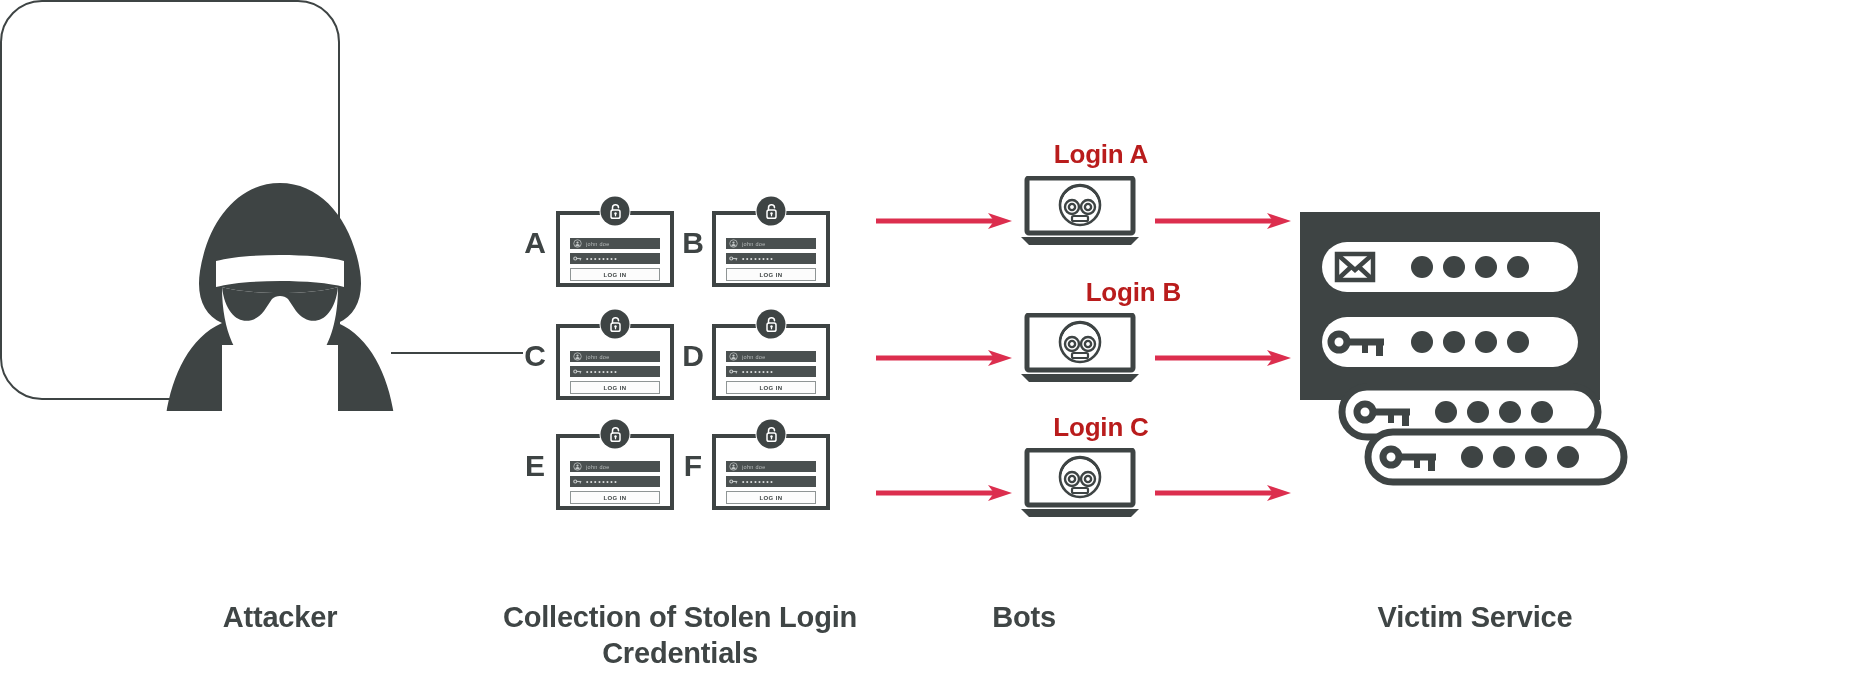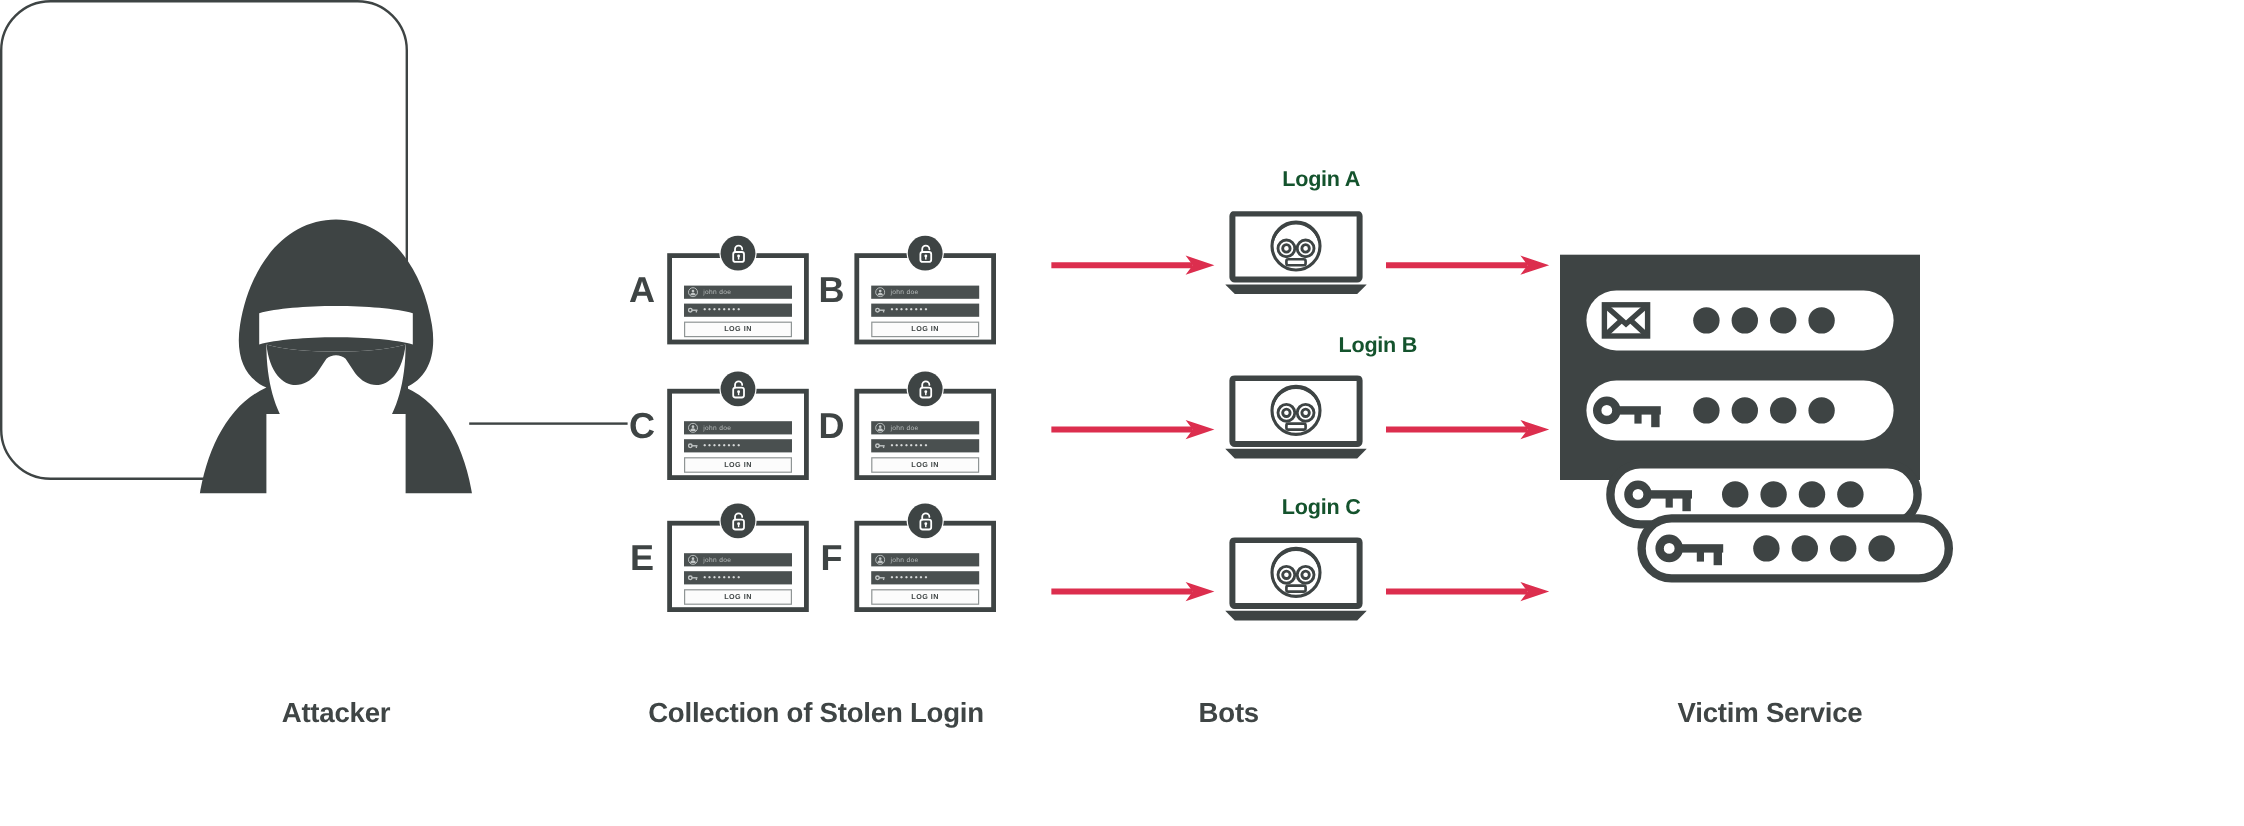--- a/index.html
+++ b/index.html
@@ -14,23 +14,24 @@
   #stage{position:relative;width:1870px;height:688px;background:#fff;}
 
   .abs{position:absolute;}
 
   
   .caption{
     position:absolute;
     text-align:center;
     font-weight:bold;
     color:#3f4545;
-    font-size:23px;
+    font-size:29px;
     line-height:1.24;
     letter-spacing:-0.2px;
+    margin-top:20px;
   }
 
   
   #attacker-icon{left:160px;top:175px;width:240px;height:245px;}
 
   
   #attacker-connector{
     left:391px;top:352px;width:132px;height:2px;background:#3e4444;
   }
 
@@ -110,22 +111,22 @@
     letter-spacing:0.4px;
   }
 
   
   .arrow{position:absolute;height:18px;}
 
   
   .bot-label{
     position:absolute;
     font-weight:bold;
-    font-size:18px;
-    color:#14532d;
+    font-size:26px;
+    color:#b91c1c;
     text-align:center;
     width:160px;
     letter-spacing:-0.2px;
   }
   .bot-laptop{position:absolute;width:118px;height:70px;}
 
   
   #victim-icon{left:1300px;top:212px;width:350px;height:275px;}
 </style>
 </head>
@@ -485,19 +486,20 @@
       <circle cx="204" cy="245" r="11" fill="#3e4444"></circle>
       <circle cx="236" cy="245" r="11" fill="#3e4444"></circle>
       <circle cx="268" cy="245" r="11" fill="#3e4444"></circle>
     </g>
   </svg>
 
   <div class="caption" style="left:160px;top:580px;width:240px;">Attacker</div>
 
   <div class="caption" style="left:430px;top:580px;width:500px;">
     <span>Collection of Stolen Login</span><br>
+    <span>Credentials</span>
   </div>
 
   <div class="caption" style="left:965px;top:580px;width:118px;">Bots</div>
 
   <div class="caption" style="left:1300px;top:580px;width:350px;">Victim Service</div>
 
 </div>
 
 </body></html>

